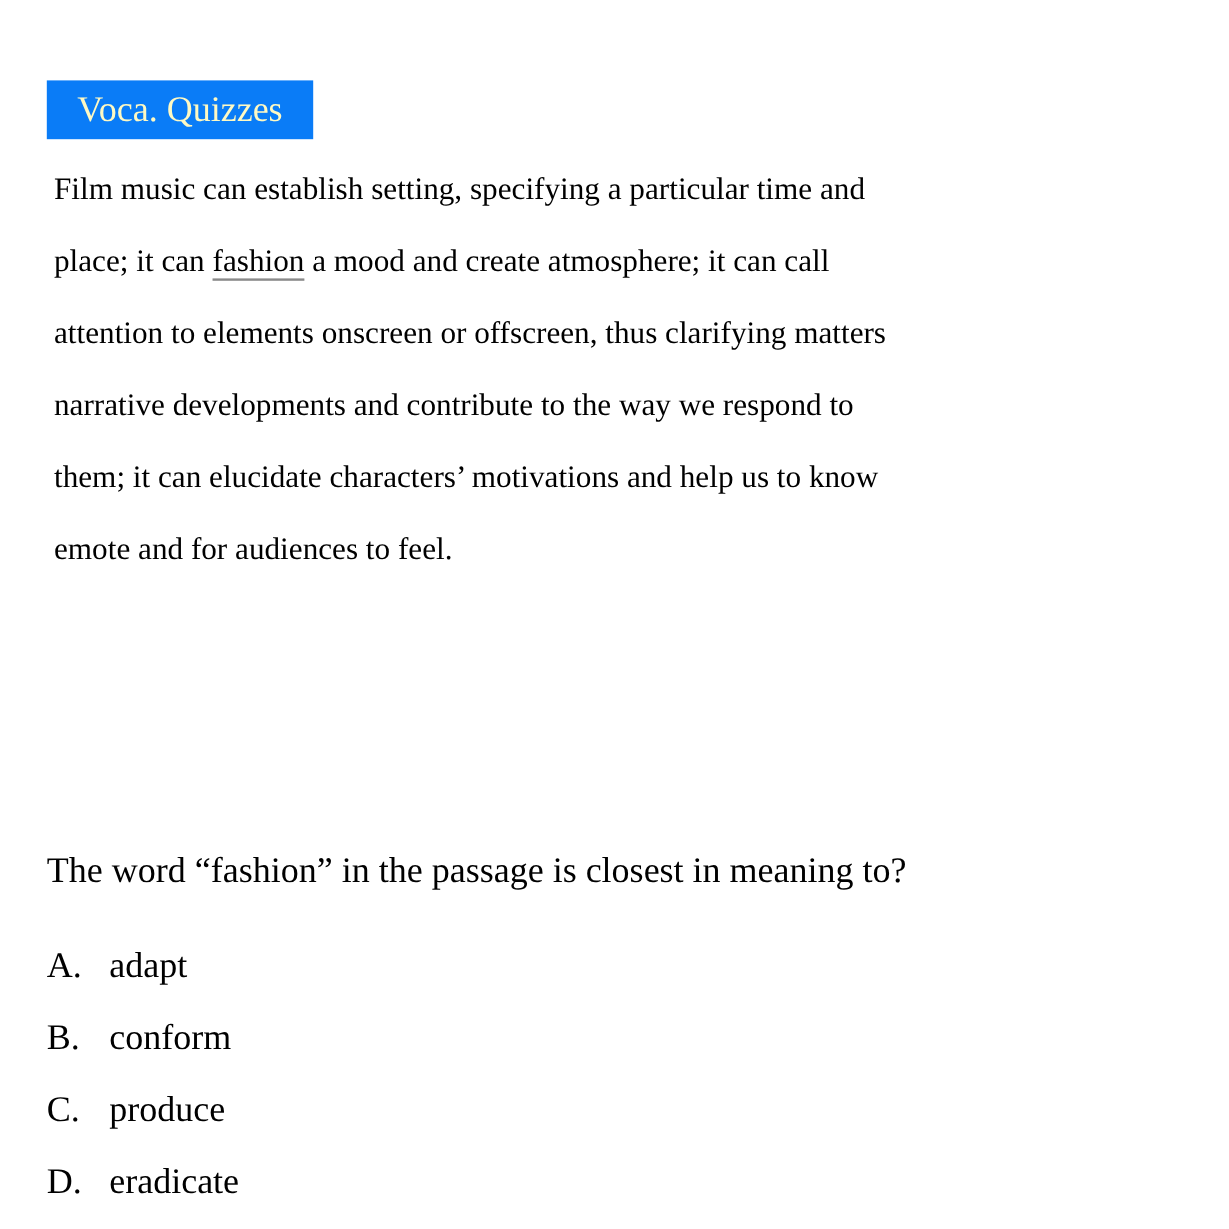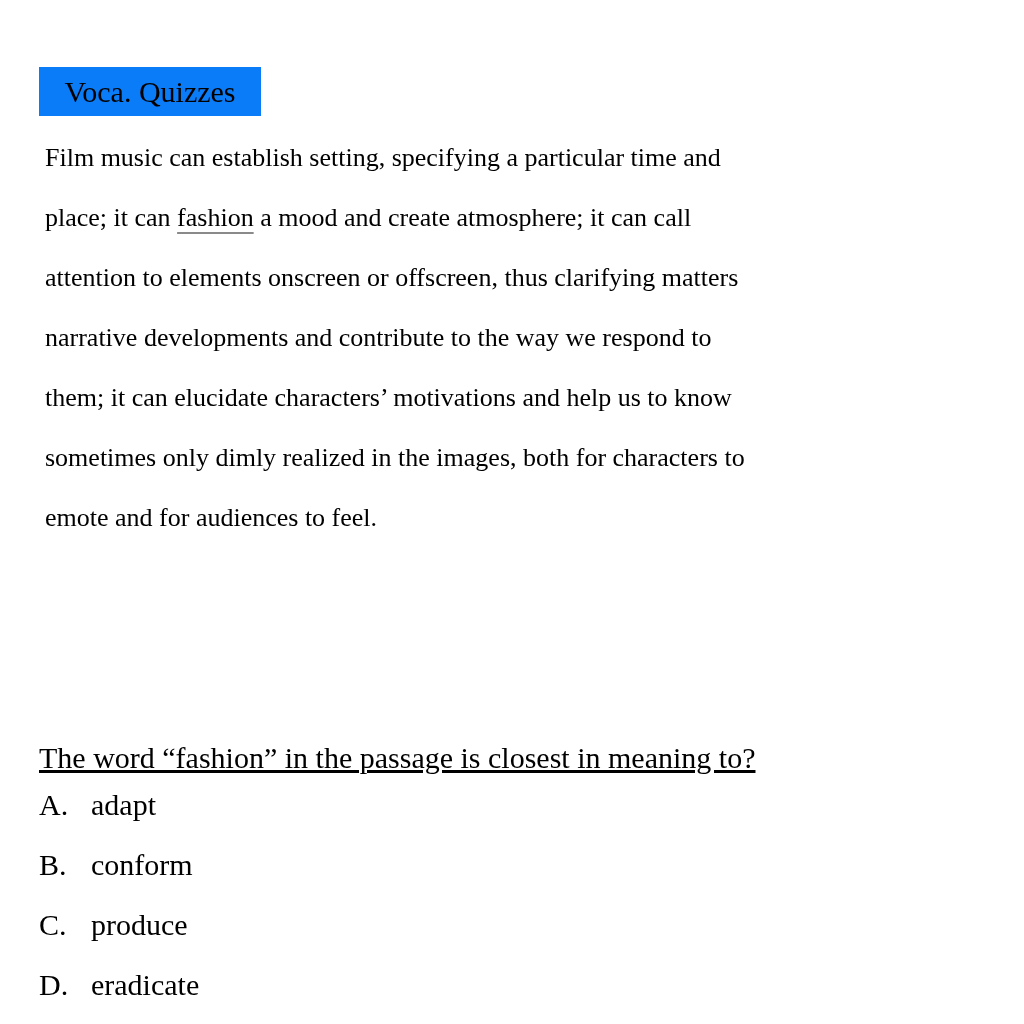--- a/index.html
+++ b/index.html
@@ -15,21 +15,21 @@
     font-family: "Liberation Serif", "DejaVu Serif", serif;
     color: #000000;
   }
   .badge {
     position: absolute;
     left: 39px;
     top: 67px;
     width: 222px;
     height: 49px;
     background: #0a7cf7;
-    color: #000000;
+    color: #fef9c3;
     font-size: 30px;
     line-height: 49px;
     text-align: center;
     box-sizing: border-box;
   }
   .passage {
     position: absolute;
     left: 45px;
     top: 128px;
     width: 975px;
@@ -44,25 +44,24 @@
   .target-word {
     text-decoration: underline;
     text-decoration-color: #8a8a8a;
     text-decoration-thickness: 2px;
     text-underline-offset: 6px;
     margin-top: 44px;
   }
   .question {
     position: absolute;
     left: 39px;
-    top: 734px;
+    top: 702px;
     font-size: 30px;
     line-height: 48px;
     white-space: nowrap;
-    text-decoration: underline;
   }
   .options {
     position: absolute;
     left: 39px;
     top: 781px;
     font-size: 30px;
   }
   .option {
     display: flex;
     height: 60px;
@@ -78,21 +77,20 @@
 <body>
 
 <div class="badge">Voca. Quizzes</div>
 
 <div class="passage">
   <span class="line">Film music can establish setting, specifying a particular time and</span>
   <span class="line"><span>place; it can </span><span class="target-word">fashion</span><span> a mood and create atmosphere; it can call</span></span>
   <span class="line">attention to elements onscreen or offscreen, thus clarifying matters</span>
   <span class="line">narrative developments and contribute to the way we respond to</span>
   <span class="line">them; it can elucidate characters’ motivations and help us to know</span>
-  <span class="line">sometimes only dimly realized in the images, both for characters to</span>
   <span class="line">emote and for audiences to feel.</span>
 </div>
 
 <div class="question">The word “fashion” in the passage is closest in meaning to?</div>
 
 <div class="options">
   <div class="option">
     <span class="letter">A.</span>
     <span>adapt</span>
   </div>

